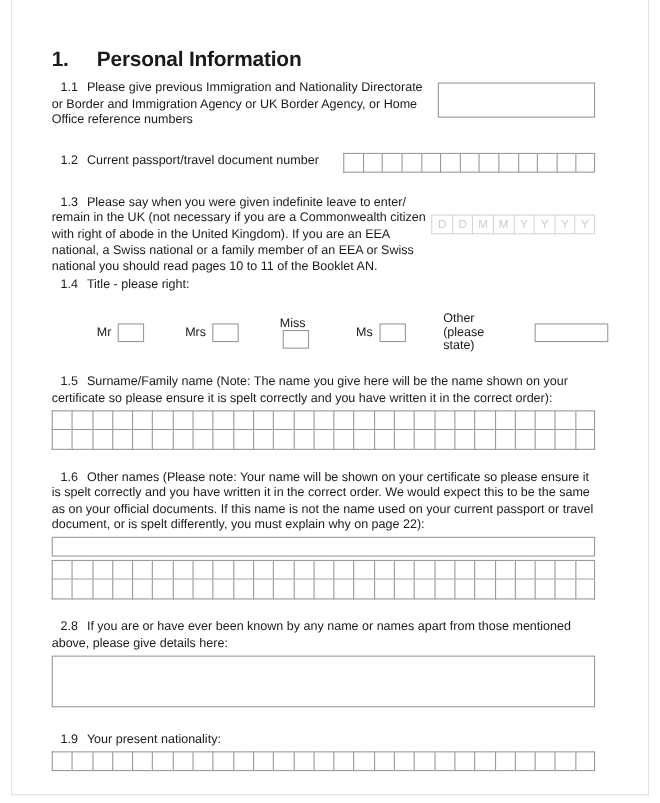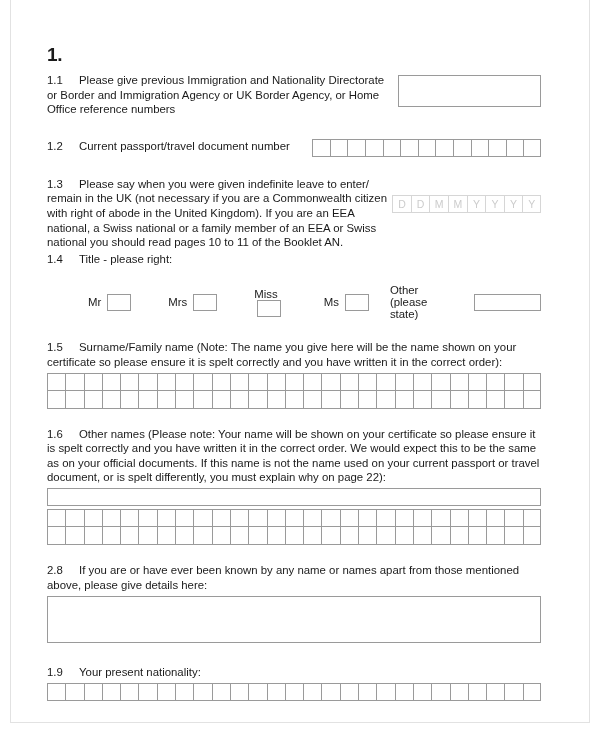--- a/index.html
+++ b/index.html
@@ -49,20 +49,21 @@
   .sec-heading .num { width: 41px; }
 
   
   .q {
     font-size: 11.4px;
     line-height: 14.6px;
   }
   .q-num {
     display: inline-block;
     width: 32px;
+    text-align: center;
   }
   .q-text { white-space: normal; }
 
   .row-split {
     display: flex;
     align-items: flex-start;
     justify-content: space-between;
   }
   .row-split .q-body { width: 340px; }
 
@@ -136,20 +137,21 @@
 </head>
 <body>
 
 <div class="page">
   <div class="page-frame"></div>
 
   <div class="content">
 
     <div class="sec-heading">
       <span class="num">1.</span>
+      <span>Personal Information</span>
     </div>
 
     <div class="row-split">
       <div class="q q-body">
         <span class="q-num">1.1</span><span class="q-text">Please give previous Immigration and Nationality Directorate or Border and Immigration Agency or UK Border Agency, or Home Office reference numbers</span>
       </div>
       <div class="free-box box-1-1"></div>
     </div>
 
     <div class="row-split mt22">
@@ -203,21 +205,21 @@
         <span class="free-box box-title-sq"></span>
       </div>
       <div class="title-opt" style="margin-left:37px;flex-direction:column;">
         <span class="lbl">Miss</span>
         <span class="free-box box-title-sq"></span>
       </div>
       <div class="title-opt" style="margin-left:40px;">
         <span class="lbl">Ms</span>
         <span class="free-box box-title-sq"></span>
       </div>
-      <div class="title-opt" style="margin-left:21px;">
+      <div class="title-opt" style="margin-left:34px;">
         <span class="lbl" style="margin-right:15px;">Other (please state)</span>
         <span class="free-box box-other"></span>
       </div>
     </div>
 
     <div class="q mt20">
       <span class="q-num">1.5</span><span class="q-text">Surname/Family name (Note: The name you give here will be the name shown on your certificate so please ensure it is spelt correctly and you have written it in the correct order):</span>
     </div>
     <div class="mt3">
       <div class="charrow grid-27">

